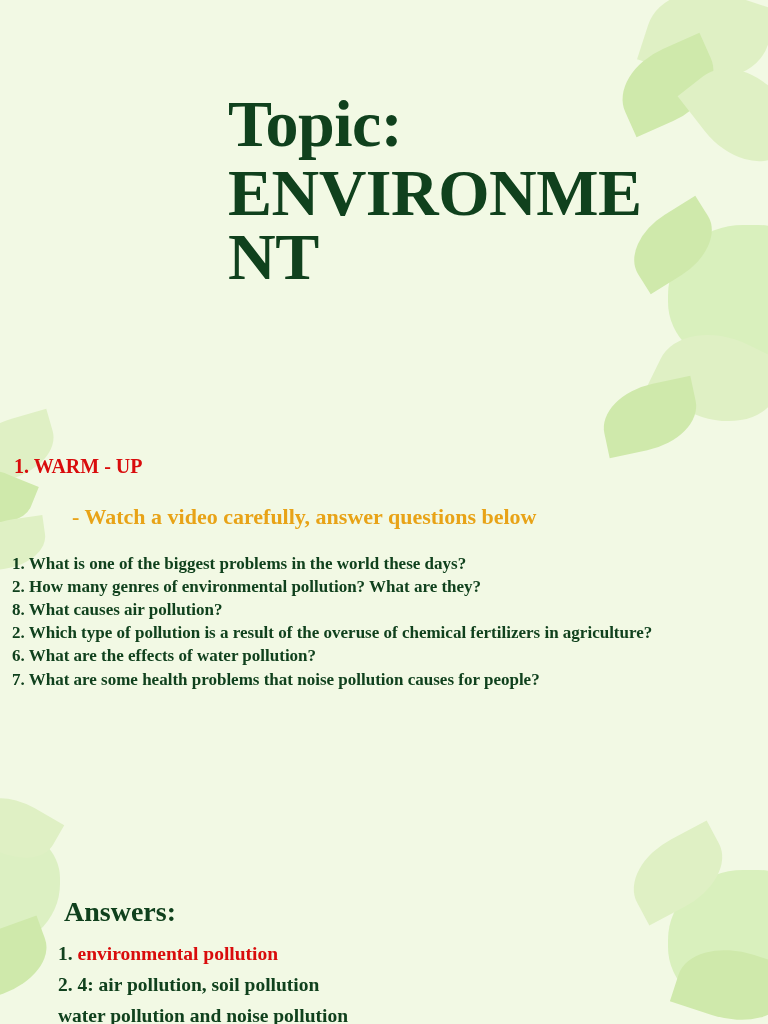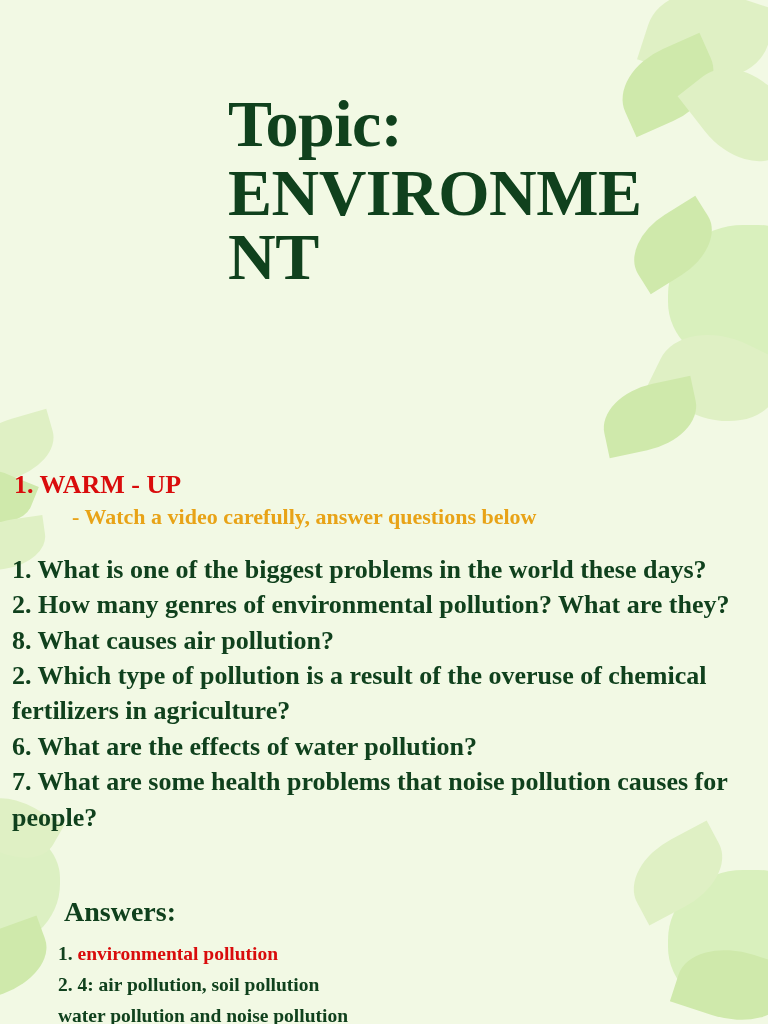--- a/index.html
+++ b/index.html
@@ -138,39 +138,38 @@
     text-underline-offset:4px;
     display:inline-block;
     margin-bottom:4px;
   }
 
   
   #warmup {
     position:absolute;
     left:14px; top:455px;
     font-weight:bold;
-    font-size:26px;
+    font-size:20px;
     color:#d90c0c;
-    margin-top:15px;
   }
   #instruction {
     position:absolute;
     left:72px; top:504px;
     font-weight:bold;
     font-size:22px;
     color:#e8a317;
   }
 
   #questions {
     position:absolute;
     left:12px; top:552px;
     width:744px;
     color:#10411d;
     font-weight:bold;
-    font-size:26px;
+    font-size:17px;
     line-height:1.36;
   }
   #questions .q { margin:0; }
 
   #answers-title {
     position:absolute;
     left:64px; top:896px;
     font-size:28px;
     font-weight:bold;
     color:#10411d;

